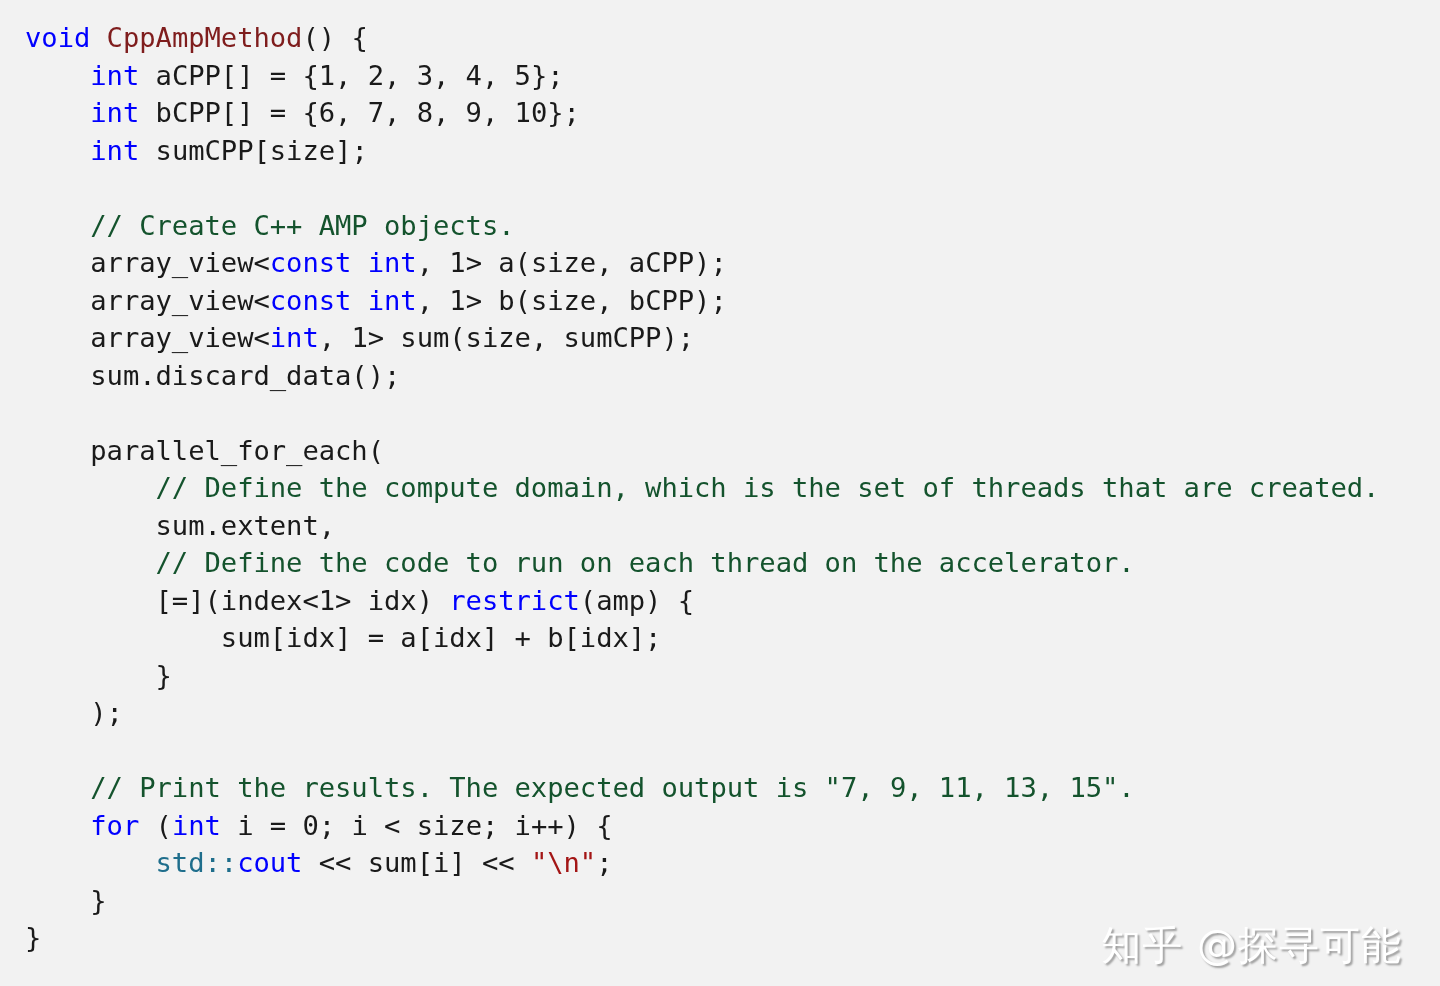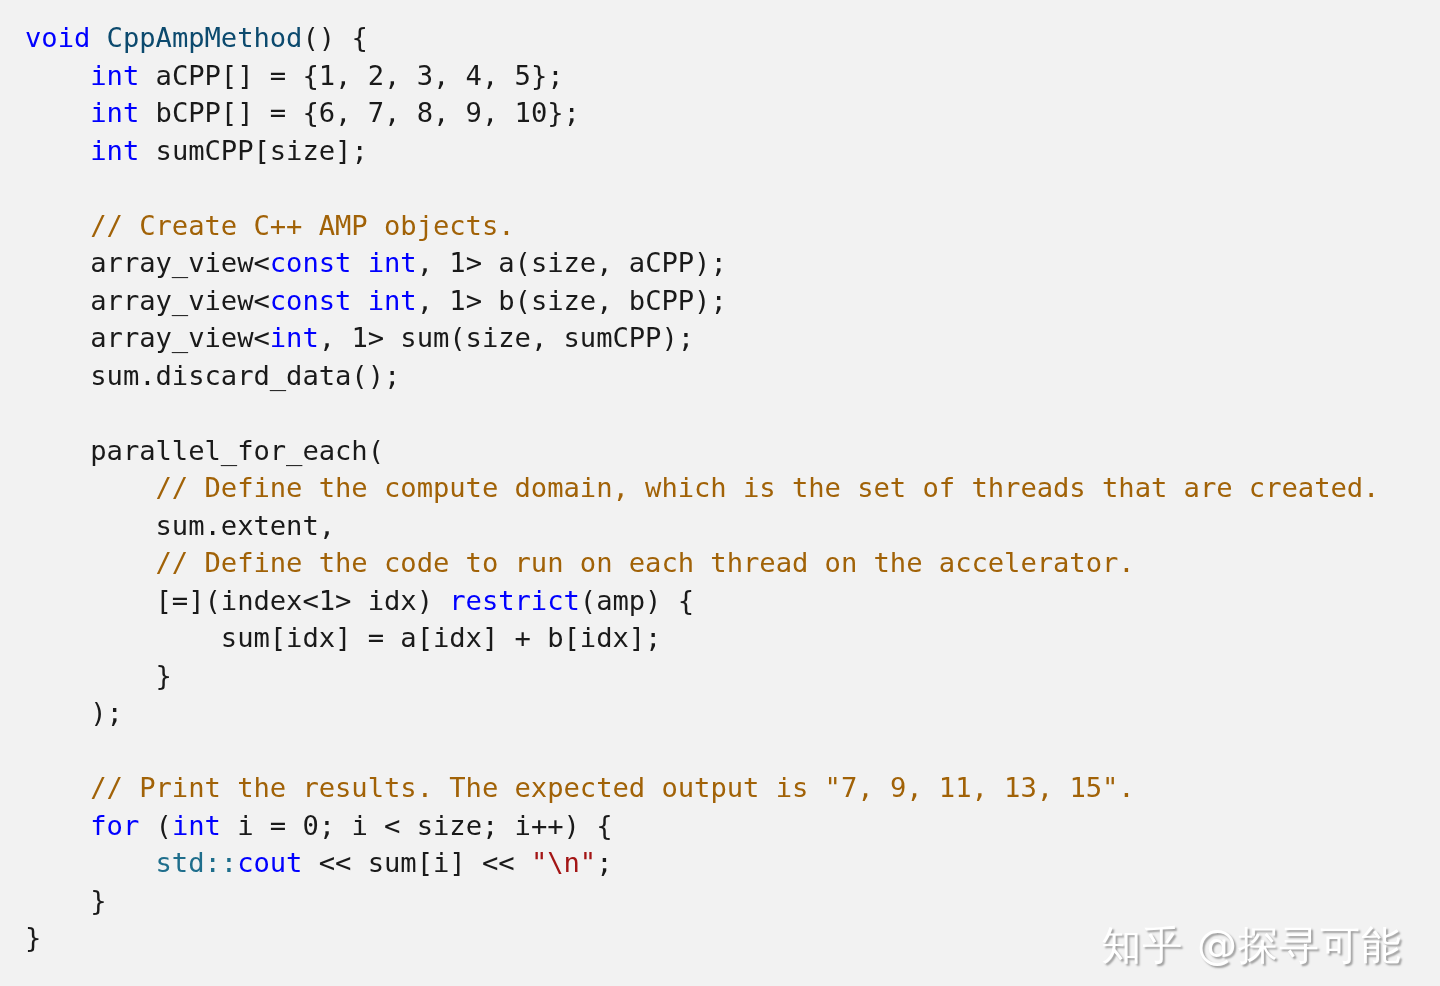--- a/index.html
+++ b/index.html
@@ -15,22 +15,22 @@
     margin: 0;
     font-family: "DejaVu Sans Mono", "Liberation Mono", monospace;
     font-size: 27.2px;
     line-height: 37.5px;
     color: #1a1a1a;
     white-space: pre;
     letter-spacing: -0.05px;
   }
   .line { display: block; height: 37.5px; }
   .kw { color: #0000ff; text-align: right; }
-  .fn { color: #0c4a6e; text-align: center; }
-  .cm { color: #a16207; }
+  .fn { color: #7f1d1d; text-align: center; }
+  .cm { color: #14532d; }
   .st { color: #a31515; }
   .ns { color: #1f6e8c; }
   .pl { color: #1a1a1a; }
   .watermark {
     position: absolute;
     right: 38px; top: 918px;
     font-family: "DejaVu Sans", "Liberation Sans", sans-serif;
     font-size: 40px;
     color: #ffffff;
     text-shadow: 2px 2px 2px rgba(0,0,0,0.35);

